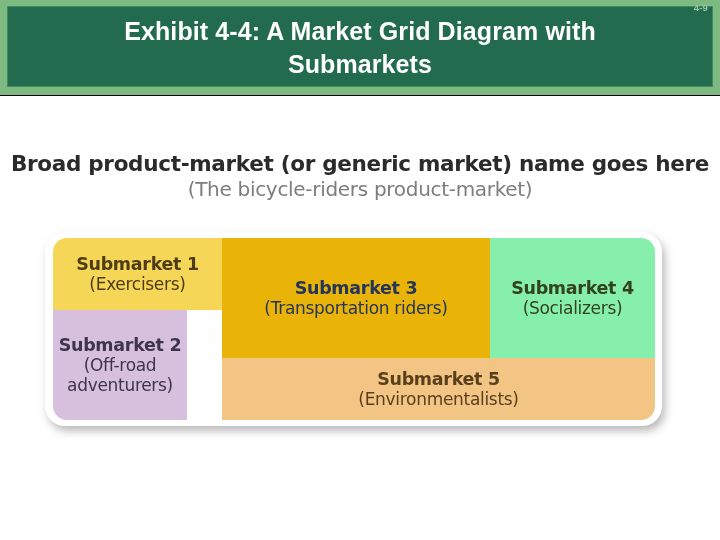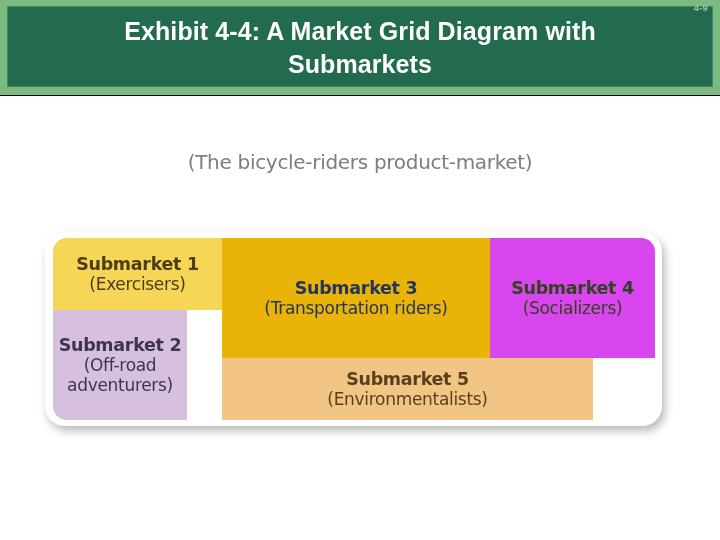--- a/index.html
+++ b/index.html
@@ -150,43 +150,44 @@
     color: #3f3450;
   }
   #cell-sub3 {
     left: 169px; top: 0; width: 268px; height: 120px;
     background: #eab308;
     color: #24355c;
     text-align: right;
   }
   #cell-sub4 {
     left: 437px; top: 0; width: 165px; height: 120px;
-    background: #d946ef;
+    background: #86efac;
     color: #31421e;
   }
   #cell-sub5 {
-    left: 169px; top: 120px; width: 371px; height: 62px;
+    left: 169px; top: 120px; width: 433px; height: 62px;
     background: #f2c584;
     color: #5a3f1d;
   }
 </style>
 </head>
 <body>
 
 <div id="slide-header">
   <div id="slide-header-inner">
     <div id="slide-title">Exhibit 4-4:  A Market Grid Diagram with
 Submarkets</div>
   </div>
   <div id="slide-number">4-9</div>
 </div>
 
 <div id="diagram">
 
   <div id="diagram-caption">
+    <span id="diagram-caption-main">Broad product-market (or generic market) name goes here</span>
     <span id="diagram-caption-sub">(The bicycle-riders product-market)</span>
   </div>
 
   <div id="grid-card">
     <div id="grid-inner">
 
       <div class="cell" id="cell-sub1">
         <span class="cell-title">Submarket 1</span>
         <span class="cell-sub">(Exercisers)</span>
       </div>

